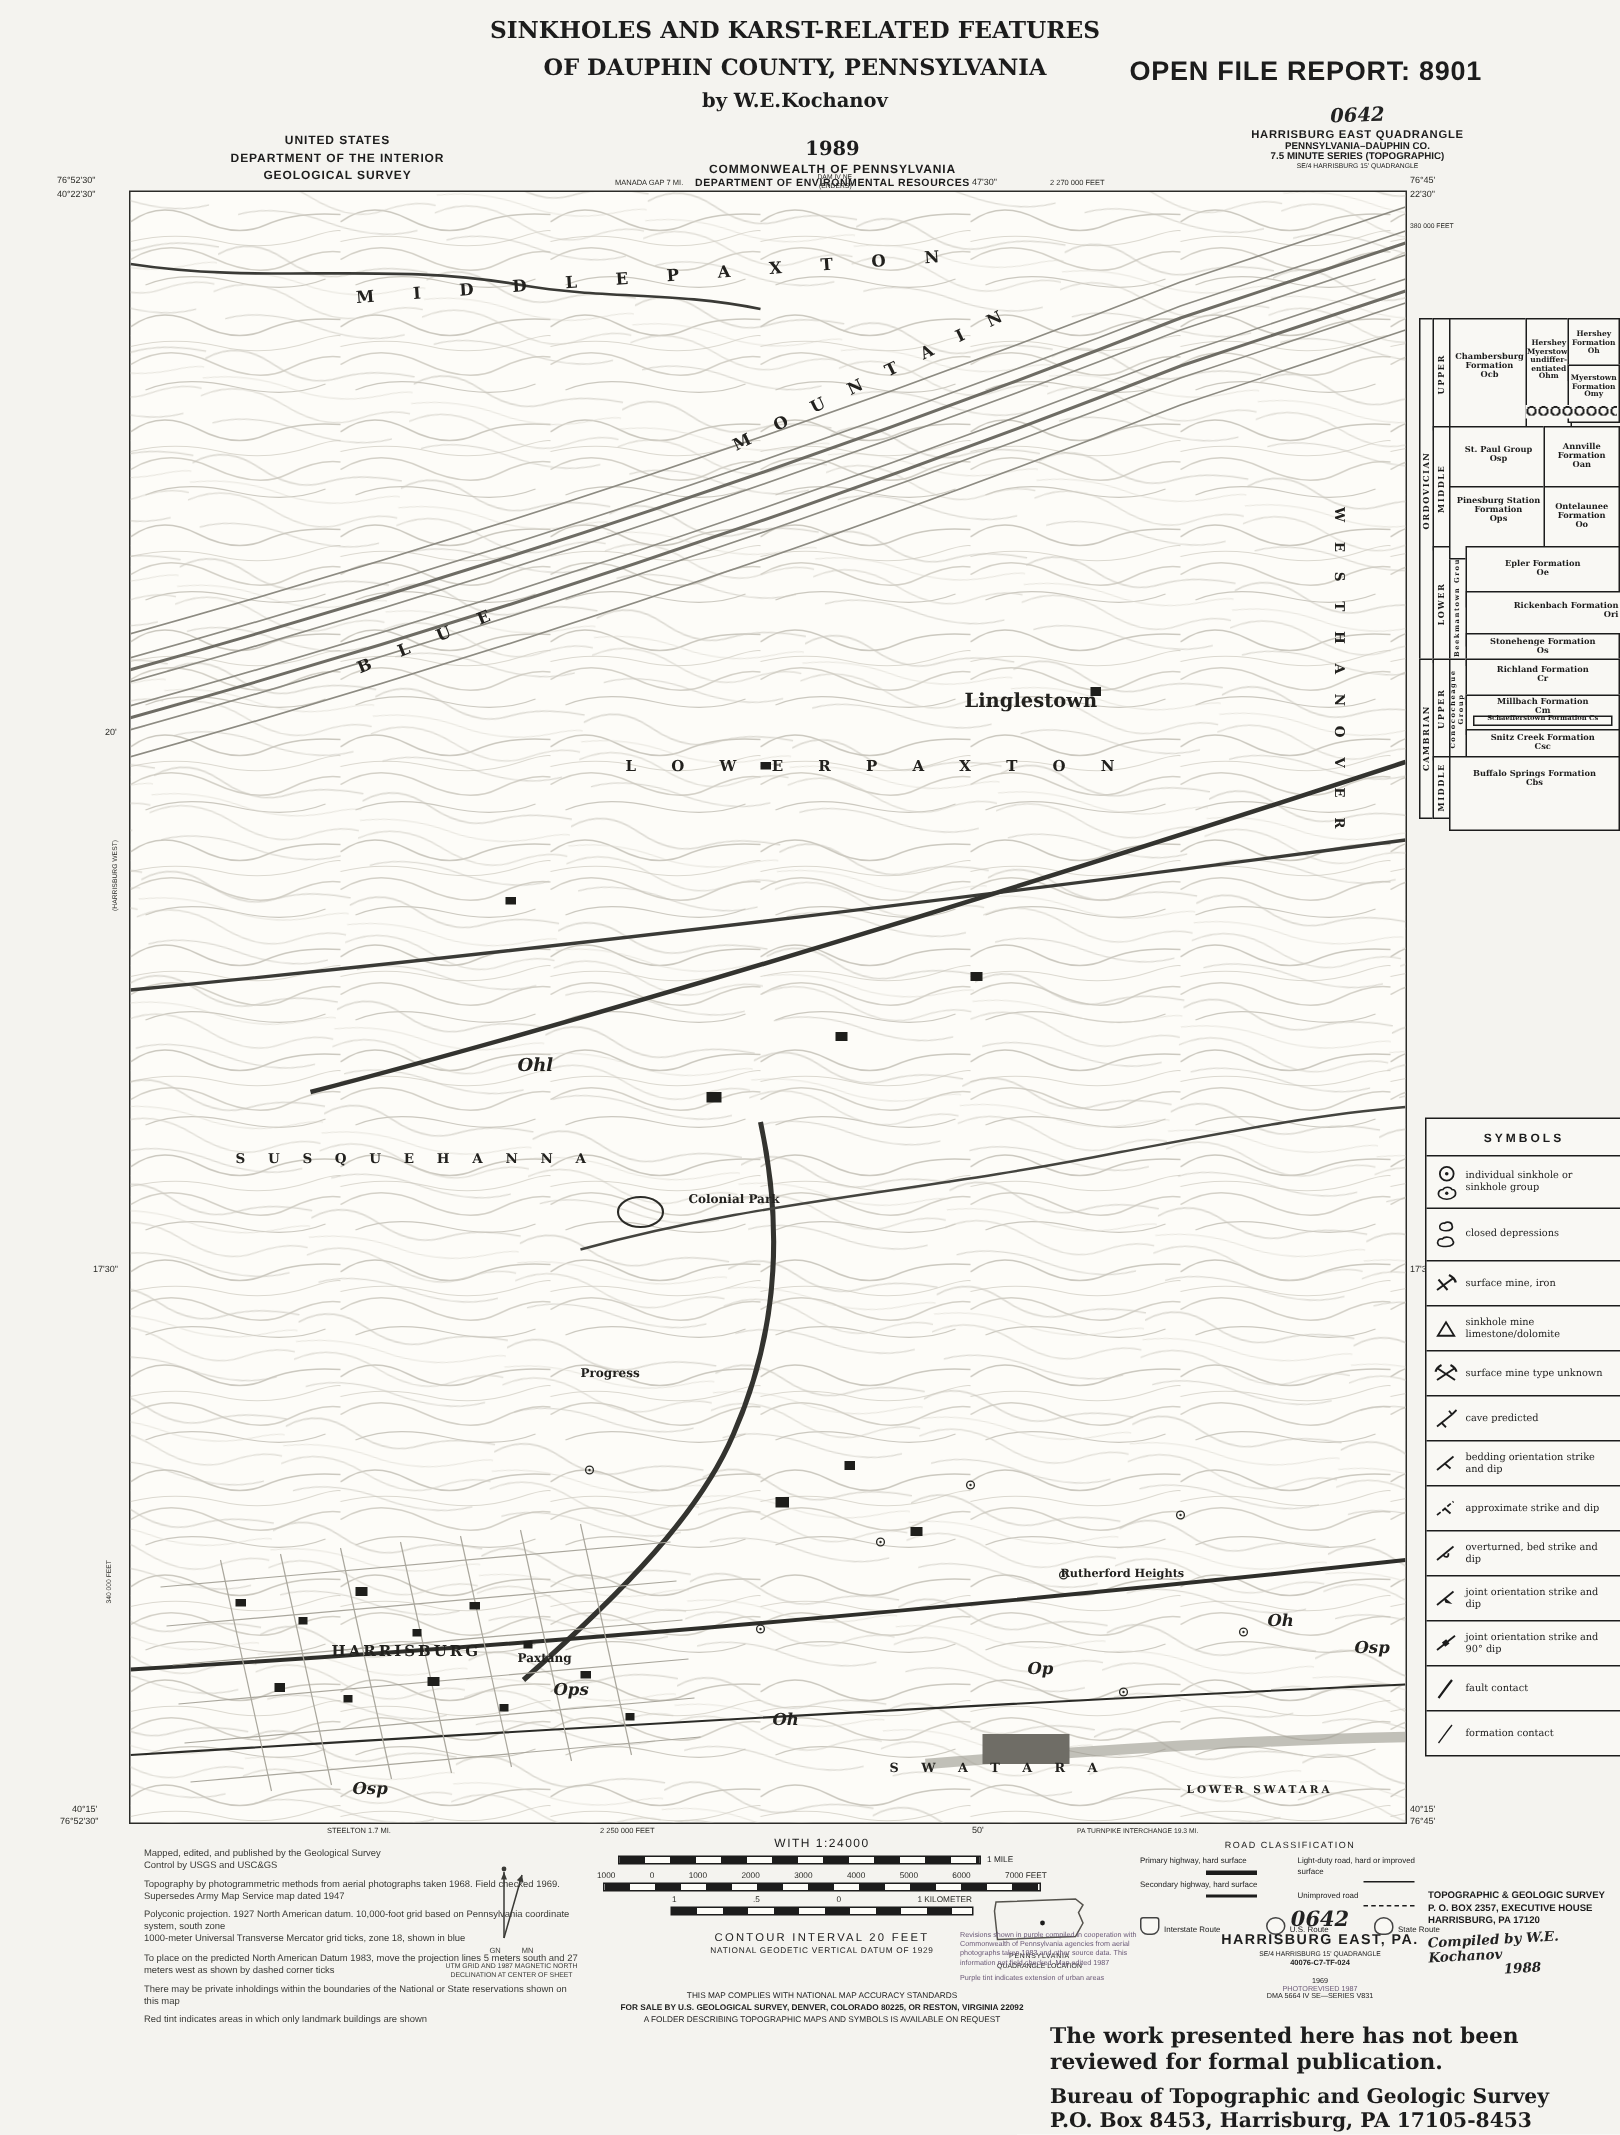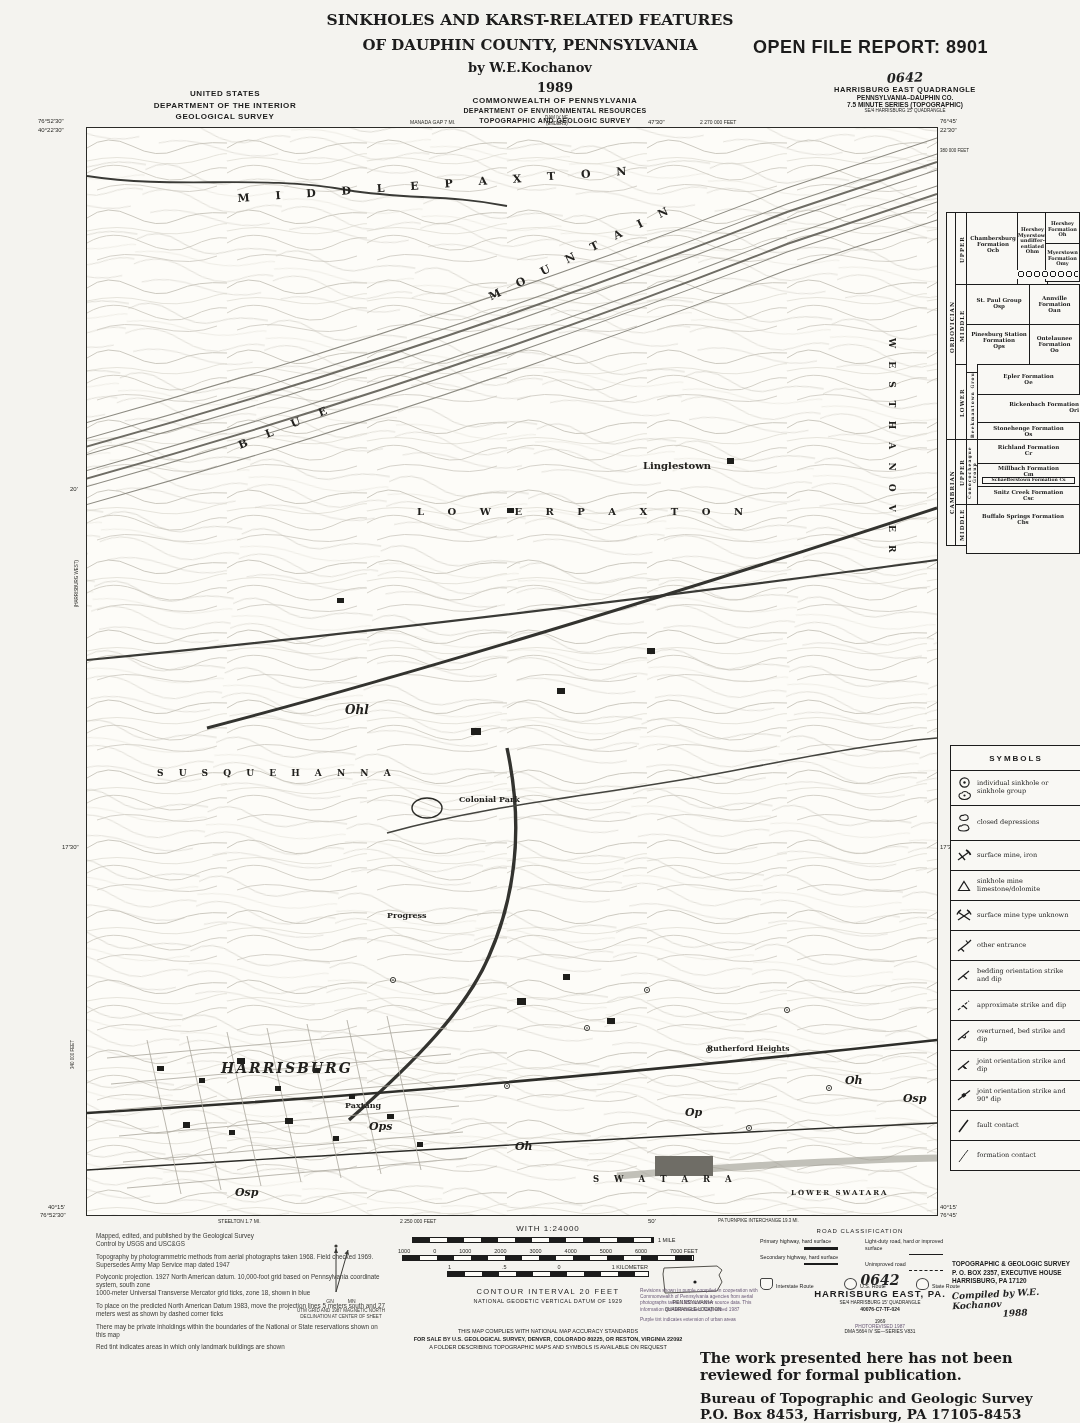--- a/index.html
+++ b/index.html
@@ -44,21 +44,21 @@
 <div class="abs serifb c" style="left:250px;top:60px;width:560px;font-size:13px;">by  W.E.Kochanov</div>
 
 <div class="abs" style="left:753px;top:37px;font-size:18px;font-weight:bold;letter-spacing:0.5px;">OPEN FILE REPORT: 8901</div>
 
 <div class="abs c" style="left:100px;top:88px;width:250px;font-size:8px;font-weight:bold;line-height:1.45;letter-spacing:0.6px;">
   <div>UNITED STATES</div>
   <div>DEPARTMENT OF THE INTERIOR</div>
   <div>GEOLOGICAL SURVEY</div>
 </div>
 
-<div class="abs c" style="left:400px;top:80px;width:310px;">
+<div class="abs c" style="left:400px;top:92px;width:310px;">
   <div class="serifb" style="font-size:13px;">1989</div>
   <div style="font-size:8px;font-weight:bold;letter-spacing:0.6px;line-height:1.4;">COMMONWEALTH OF PENNSYLVANIA</div>
   <div style="font-size:7px;font-weight:bold;letter-spacing:0.4px;line-height:1.4;">DEPARTMENT OF ENVIRONMENTAL RESOURCES</div>
   <div style="font-size:7px;font-weight:bold;letter-spacing:0.4px;line-height:1.4;">TOPOGRAPHIC AND GEOLOGIC SURVEY</div>
 </div>
 
 <div class="abs c" style="left:770px;top:70px;width:270px;">
   <div class="hand" style="font-size:13px;transform:rotate(-2deg);">0642</div>
   <div style="font-size:7.5px;font-weight:bold;letter-spacing:0.5px;">HARRISBURG EAST QUADRANGLE</div>
   <div style="font-size:6.5px;font-weight:bold;">PENNSYLVANIA–DAUPHIN CO.</div>
@@ -163,27 +163,27 @@
       <circle cx="742" cy="960" r="0.8"></circle>
         <circle cx="306" cy="852" r="0.8"></circle>
     </g>
 
     <ellipse cx="340" cy="680" rx="15" ry="10" stroke="#2b2b27" stroke-width="1.4" fill="none"></ellipse>
   </svg>
 
   <div class="map-label serifb" style="left:150px;top:50px;font-size:11px;letter-spacing:11px;transform:rotate(-4deg);">M I D D L E   P A X T O N</div>
   <div class="map-label serifb" style="left:148px;top:292px;font-size:11px;letter-spacing:8px;transform:rotate(-22deg);">B L U E</div>
   <div class="map-label serifb" style="left:392px;top:118px;font-size:11px;letter-spacing:7px;transform:rotate(-26deg);">M O U N T A I N</div>
-  <div class="map-label serifb" style="left:556px;top:332px;font-size:10px;">Linglestown</div>
+  <div class="map-label serifb" style="left:556px;top:332px;font-size:13px;">Linglestown</div>
   <div class="map-label serifb" style="left:330px;top:378px;font-size:10px;letter-spacing:10px;">L O W E R   P A X T O N</div>
   <div class="map-label serifb" style="left:800px;top:210px;font-size:9px;letter-spacing:5px;writing-mode:vertical-rl;">W E S T   H A N O V E R</div>
   <div class="map-label serifb" style="left:70px;top:640px;font-size:9px;letter-spacing:6px;">S U S Q U E H A N N A</div>
   <div class="map-label serifb" style="left:372px;top:666px;font-size:8px;">Colonial Park</div>
   <div class="map-label serifb" style="left:300px;top:782px;font-size:8px;">Progress</div>
-  <div class="map-label serifb" style="left:134px;top:932px;font-size:14px;letter-spacing:2px;font-style:italic;">HARRISBURG</div>
+  <div class="map-label serifb" style="left:134px;top:968px;font-size:10px;letter-spacing:2px;">HARRISBURG</div>
   <div class="map-label serifb" style="left:258px;top:972px;font-size:8px;">Paxtang</div>
   <div class="map-label serifb" style="left:620px;top:916px;font-size:7.5px;">Rutherford Heights</div>
   <div class="map-label serifb" style="left:506px;top:1046px;font-size:8.5px;letter-spacing:6px;">S W A T A R A</div>
   <div class="map-label serifb" style="left:704px;top:1060px;font-size:7px;letter-spacing:2px;">LOWER SWATARA</div>
 
   <div class="map-label hand" style="left:258px;top:575px;font-size:12px;">Ohl</div>
   <div class="map-label hand" style="left:282px;top:992px;font-size:11px;">Ops</div>
   <div class="map-label hand" style="left:148px;top:1058px;font-size:11px;">Osp</div>
   <div class="map-label hand" style="left:758px;top:946px;font-size:11px;">Oh</div>
   <div class="map-label hand" style="left:598px;top:978px;font-size:11px;">Op</div>
@@ -311,21 +311,21 @@
 
   <div class="row">
     <span class="ic">
       <svg width="16" height="14">
           <path d="M2,12 L12,4" stroke="#1c1c1c" stroke-width="1.2"></path>
           <path d="M12,4 L15,1" stroke="#1c1c1c" stroke-width="1.2"></path>
           <path d="M12,4 L10,1.5" stroke="#1c1c1c" stroke-width="1.2"></path>
           <path d="M5,9.5 L8,12.5" stroke="#1c1c1c" stroke-width="1.2"></path>
         </svg>
     </span>
-    <span class="lb">other entrance</span>
+    <span class="lb">cave predicted</span>
   </div>
 
   <div class="row">
     <span class="ic">
       <svg width="16" height="15">
           <path d="M2,12 L13,3" stroke="#1c1c1c" stroke-width="1.2"></path>
           <path d="M7,7.5 L11,11" stroke="#1c1c1c" stroke-width="1.2"></path>
         </svg>
     </span>
     <span class="lb">bedding orientation strike and dip</span>

